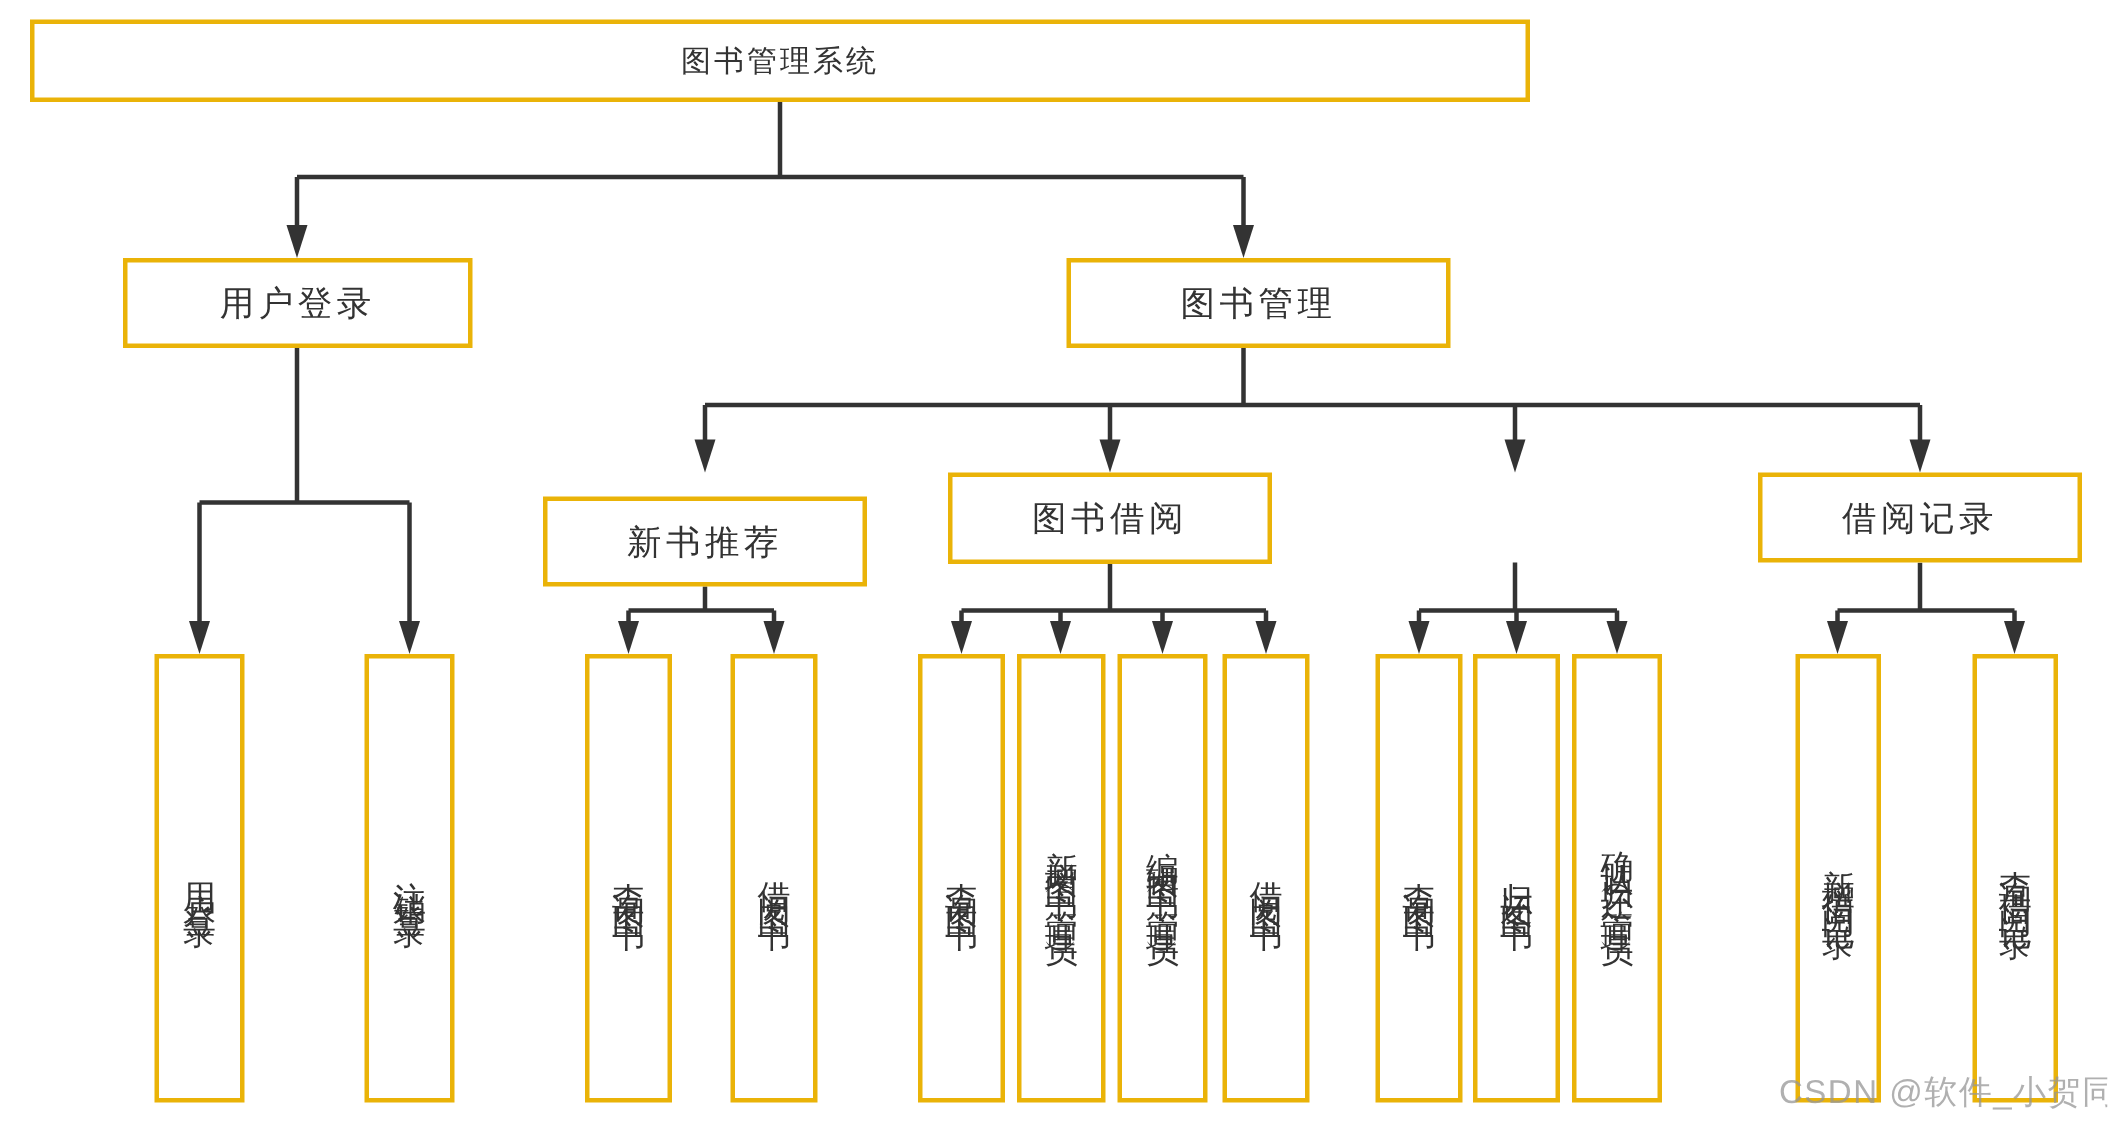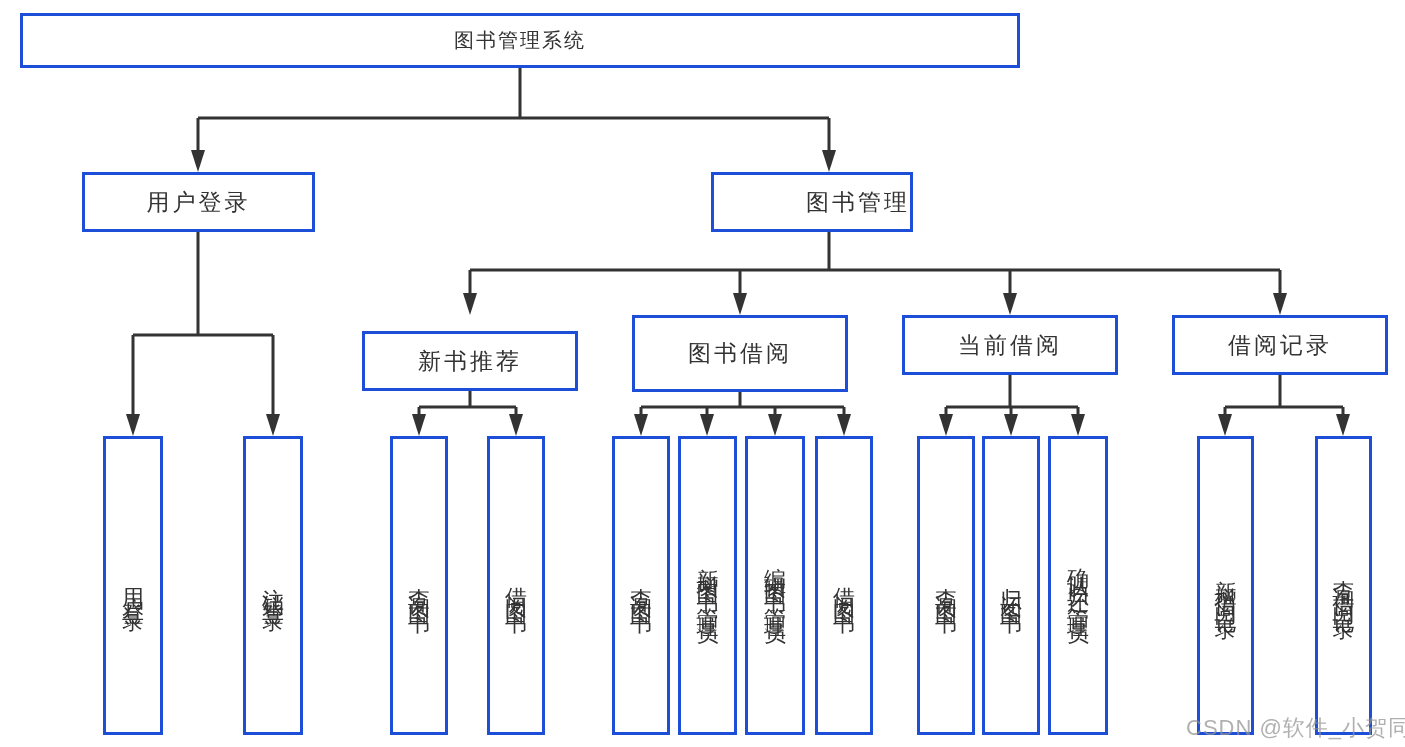--- a/index.html
+++ b/index.html
@@ -2,21 +2,21 @@
 <html><head>
 <meta charset="utf-8">
 <style>
   html,body{margin:0;padding:0;background:#fff;}
   .canvas{
     position:relative;width:1405px;height:747px;background:#fff;overflow:hidden;
     font-family:"Liberation Sans","DejaVu Sans",sans-serif;color:#333;
   }
   .connectors{position:absolute;left:0;top:0;width:1405px;height:747px;}
   .node{
-    position:absolute;box-sizing:border-box;border:3px solid #1d4ed8;background:#fff;
+    position:absolute;box-sizing:border-box;border:3px solid #eab308;background:#fff;
     display:flex;align-items:center;justify-content:center;color:#333;
   }
   .node-root{font-size:20px;letter-spacing:2px;}
   .node-h{font-size:23px;letter-spacing:3px;}
   .node-leaf{font-size:22px;}
   .node-leaf span{
     writing-mode:vertical-rl;text-orientation:mixed;letter-spacing:8px;line-height:1;
   }
   .watermark{
     position:absolute;left:1186px;top:713px;font-size:22px;letter-spacing:1px;
@@ -59,32 +59,29 @@
     </g>
   </svg>
 
   <div class="node node-root" style="left:20px;top:13px;width:1000px;height:55px;">
     <span>图书管理系统</span>
   </div>
 
   <div class="node node-h" style="left:82px;top:172px;width:233px;height:60px;">
     <span>用户登录</span>
   </div>
-  <div class="node node-h" style="left:711px;top:172px;width:202px;height:60px;justify-content:flex-end;">
+  <div class="node node-h" style="left:711px;top:172px;width:256px;height:60px;">
     <span>图书管理</span>
   </div>
 
   <div class="node node-h" style="left:362px;top:331px;width:216px;height:60px;">
     <span>新书推荐</span>
   </div>
-  <div class="node node-h" style="left:632px;top:315px;width:216px;height:77px;">
+  <div class="node node-h" style="left:632px;top:315px;width:216px;height:61px;">
     <span>图书借阅</span>
-  </div>
-  <div class="node node-h" style="left:902px;top:315px;width:216px;height:60px;">
-    <span>当前借阅</span>
   </div>
   <div class="node node-h" style="left:1172px;top:315px;width:216px;height:60px;">
     <span>借阅记录</span>
   </div>
 
   <div class="node node-leaf" style="left:103px;top:436px;width:60px;height:299px;">
     <span>用户登录</span>
   </div>
   <div class="node node-leaf" style="left:243px;top:436px;width:60px;height:299px;">
     <span>注销登录</span>

